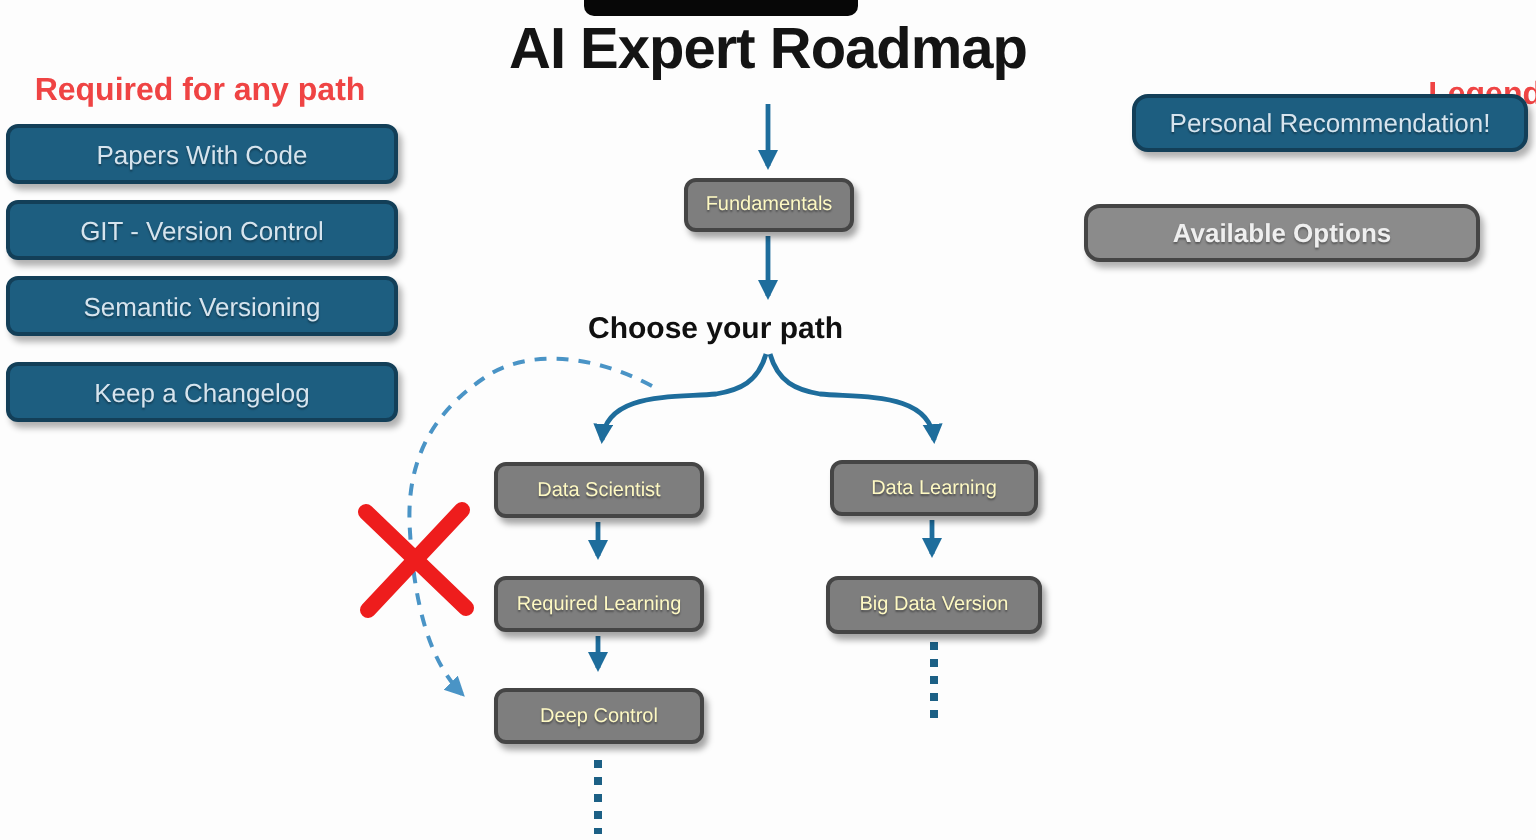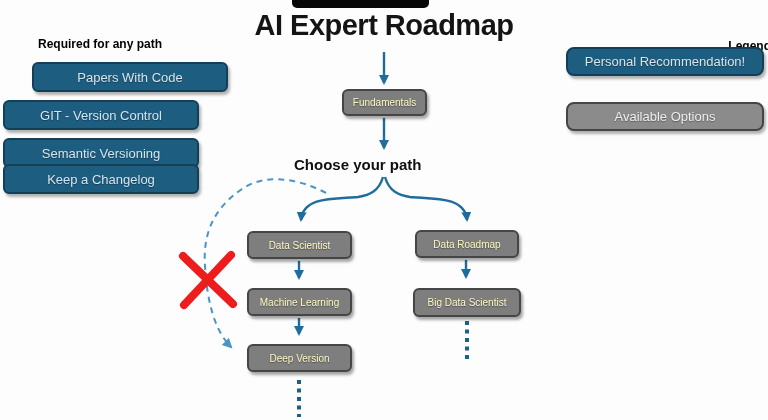--- a/index.html
+++ b/index.html
@@ -23,44 +23,45 @@
   .abs{position:absolute;}
   .title{
     left:0;top:9;width:768px;top:9px;text-align:center;
     font-size:29px;font-weight:700;color:var(--ink);letter-spacing:-0.5px;
   }
   .top-bar{
     left:292px;top:0;width:137px;height:8px;background:#070707;
     border-radius:0 0 5px 5px;
   }
   .section-heading{
-    font-size:12px;font-weight:700;color:#000000;text-align:center;
+    font-size:16px;font-weight:700;color:#ef4444;text-align:center;
   }
   .heading-left{left:0;top:37px;width:200px;}
   .heading-legend{left:571px;top:39px;width:200px;text-align:right;}
   .btn-blue{
     background:var(--primary-blue);
     border:2px solid var(--blue-border);
     border-radius:6px;
     color:#d6e4ee;font-size:13px;
     display:flex;align-items:center;justify-content:center;
     box-shadow:2px 3px 3px rgba(0,0,0,0.30);
     text-shadow:0 1px 1px rgba(0,0,0,0.35);
   }
   .left-btn{left:3px;width:192px;height:26px;}
   .legend-blue{left:566px;width:194px;height:25px;border-radius:8px;}
   .legend-gray{
-    left:566px;width:194px;height:25px;
+    left:542px;width:194px;height:25px;
     background:var(--legend-gray);
     border:2px solid var(--gray-border);
     border-radius:8px;
     color:#efefef;font-size:13px;
     display:flex;align-items:center;justify-content:center;
     box-shadow:2px 3px 3px rgba(0,0,0,0.30);
     text-shadow:0 1px 1px rgba(0,0,0,0.35);
+    font-weight:bold;
   }
   .node{
     background:var(--box-gray);
     border:2px solid var(--gray-border);
     border-radius:6px;
     color:#fef9c3;font-size:10px;
     display:flex;align-items:center;justify-content:center;
     box-shadow:2px 3px 3px rgba(0,0,0,0.35);
     text-shadow:0 1px 1px rgba(0,0,0,0.4);
     z-index:2;
@@ -78,24 +79,24 @@
   .head-dashed{fill:var(--dashed-blue);}
 </style>
 </head>
 <body>
 
 <div class="abs top-bar"></div>
 
 <div class="abs title">AI Expert Roadmap</div>
 
 <div class="abs section-heading heading-left">Required for any path</div>
-<div class="abs btn-blue left-btn" style="top:62px;margin-left:29px;">Papers With Code</div>
+<div class="abs btn-blue left-btn" style="top:62px;">Papers With Code</div>
 <div class="abs btn-blue left-btn" style="top:100px;text-align:right;">GIT - Version Control</div>
 <div class="abs btn-blue left-btn" style="top:138px;">Semantic Versioning</div>
-<div class="abs btn-blue left-btn" style="top:164px;">Keep a Changelog</div>
+<div class="abs btn-blue left-btn" style="top:181px;">Keep a Changelog</div>
 
 <div class="abs section-heading heading-legend">Legend</div>
 <div class="abs btn-blue legend-blue" style="top:47px;">Personal Recommendation!</div>
 <div class="abs legend-gray" style="top:102px;">Available Options</div>
 
 <svg class="wires" width="768" height="420" viewBox="0 0 768 420">
   <defs>
     <marker id="ah" markerUnits="userSpaceOnUse" markerWidth="12" markerHeight="12" refX="8" refY="5" orient="auto">
       <path class="head-solid" d="M0,0 L10,5 L0,10 Z"></path>
     </marker>
@@ -125,17 +126,17 @@
     <path class="xmark" d="M183,256 L233,304"></path>
     <path class="xmark" d="M231,255 L184,305"></path>
   </g>
 </svg>
 
 <div class="abs node" style="left:342px;top:89px;width:81px;height:23px;">Fundamentals</div>
 
 <div class="abs decision-label">Choose your path</div>
 
 <div class="abs node" style="left:247px;top:231px;width:101px;height:24px;">Data Scientist</div>
-<div class="abs node" style="left:247px;top:288px;width:101px;height:24px;">Machine Learning</div>
-<div class="abs node" style="left:247px;top:344px;width:101px;height:24px;">Deep Version</div>
+<div class="abs node" style="left:247px;top:288px;width:101px;height:24px;">Required Learning</div>
+<div class="abs node" style="left:247px;top:344px;width:101px;height:24px;">Deep Control</div>
 
-<div class="abs node" style="left:415px;top:230px;width:100px;height:24px;">Data Roadmap</div>
-<div class="abs node" style="left:413px;top:288px;width:104px;height:25px;">Big Data Scientist</div>
+<div class="abs node" style="left:415px;top:230px;width:100px;height:24px;">Data Learning</div>
+<div class="abs node" style="left:413px;top:288px;width:104px;height:25px;">Big Data Version</div>
 
 </body></html>

